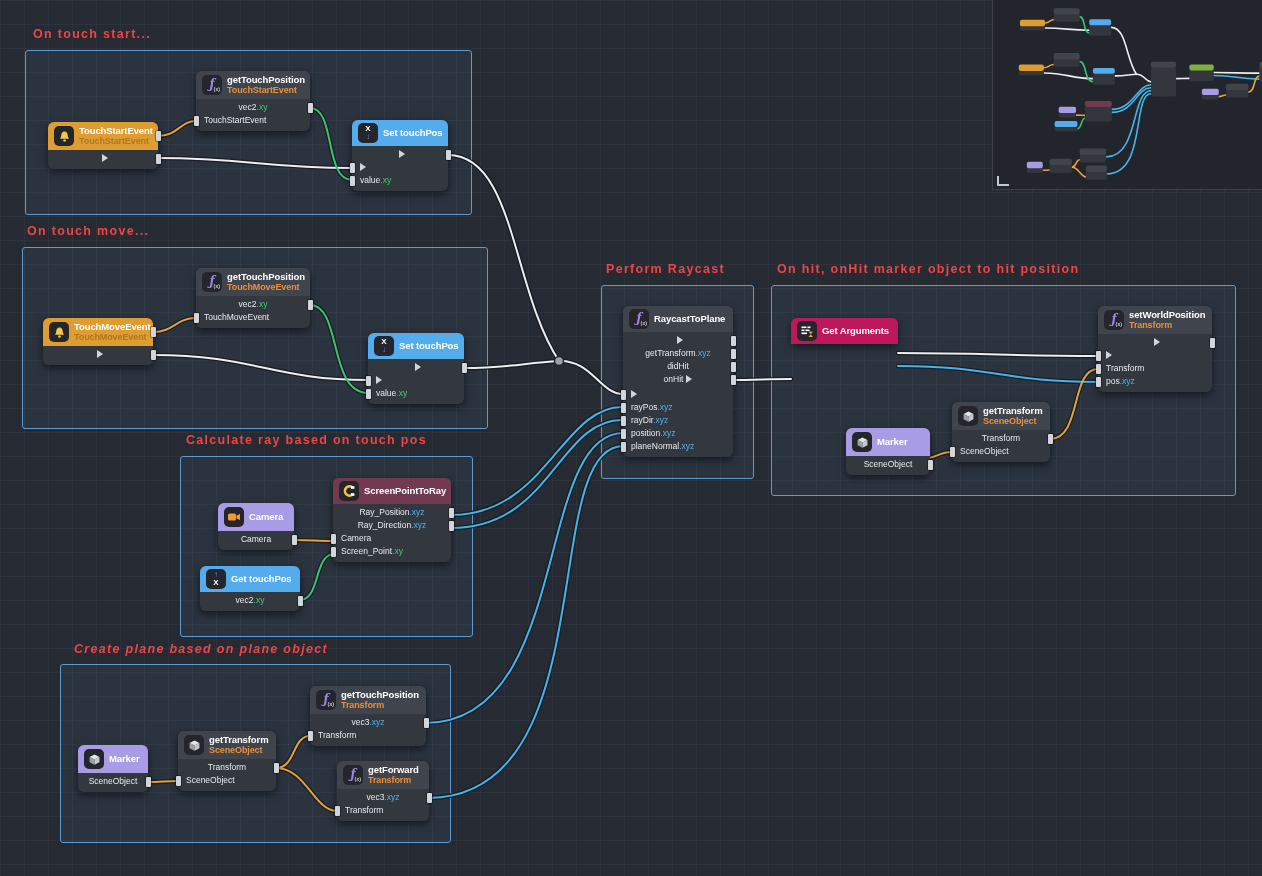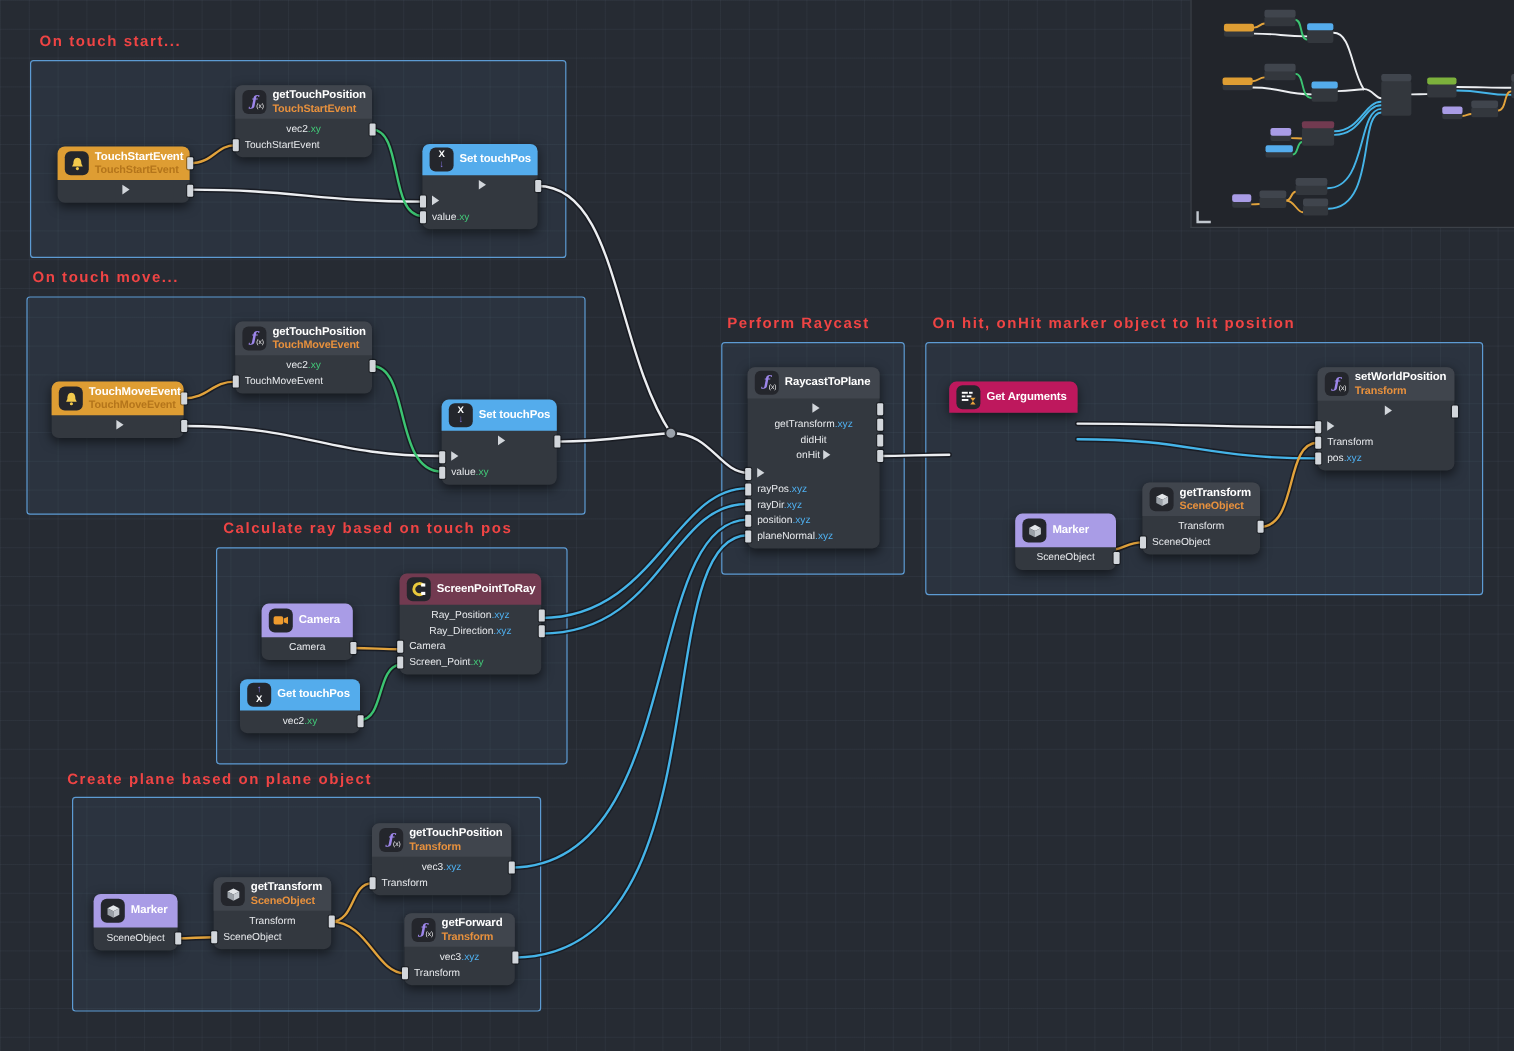--- a/index.html
+++ b/index.html
@@ -70,21 +70,21 @@
 
 <div class="glabel" style="left:33px;top:27px;">On touch start...</div>
 <div class="group" style="left:25px;top:50px;width:445px;height:163px;"></div>
 
 <div class="glabel" style="left:27px;top:224px;">On touch move...</div>
 <div class="group" style="left:22px;top:247px;width:464px;height:180px;"></div>
 
 <div class="glabel" style="left:186px;top:433px;">Calculate ray based on touch pos</div>
 <div class="group" style="left:180px;top:456px;width:291px;height:179px;"></div>
 
-<div class="glabel" style="left:56px;top:642px;">Create plane based on plane object</div>
+<div class="glabel" style="left:74px;top:642px;font-style:italic;">Create plane based on plane object</div>
 <div class="group" style="left:60px;top:664px;width:389px;height:177px;"></div>
 
 <div class="glabel" style="left:606px;top:262px;">Perform Raycast</div>
 <div class="group" style="left:601px;top:285px;width:151px;height:192px;"></div>
 
 <div class="glabel" style="left:777px;top:262px;">On hit, onHit marker object to hit position</div>
 <div class="group" style="left:771px;top:285px;width:463px;height:209px;"></div>
 
 <svg class="wires" width="1262" height="876">
   <path class="wire-outline" d="M158,136 C178,136 180,121 196,121"></path>

